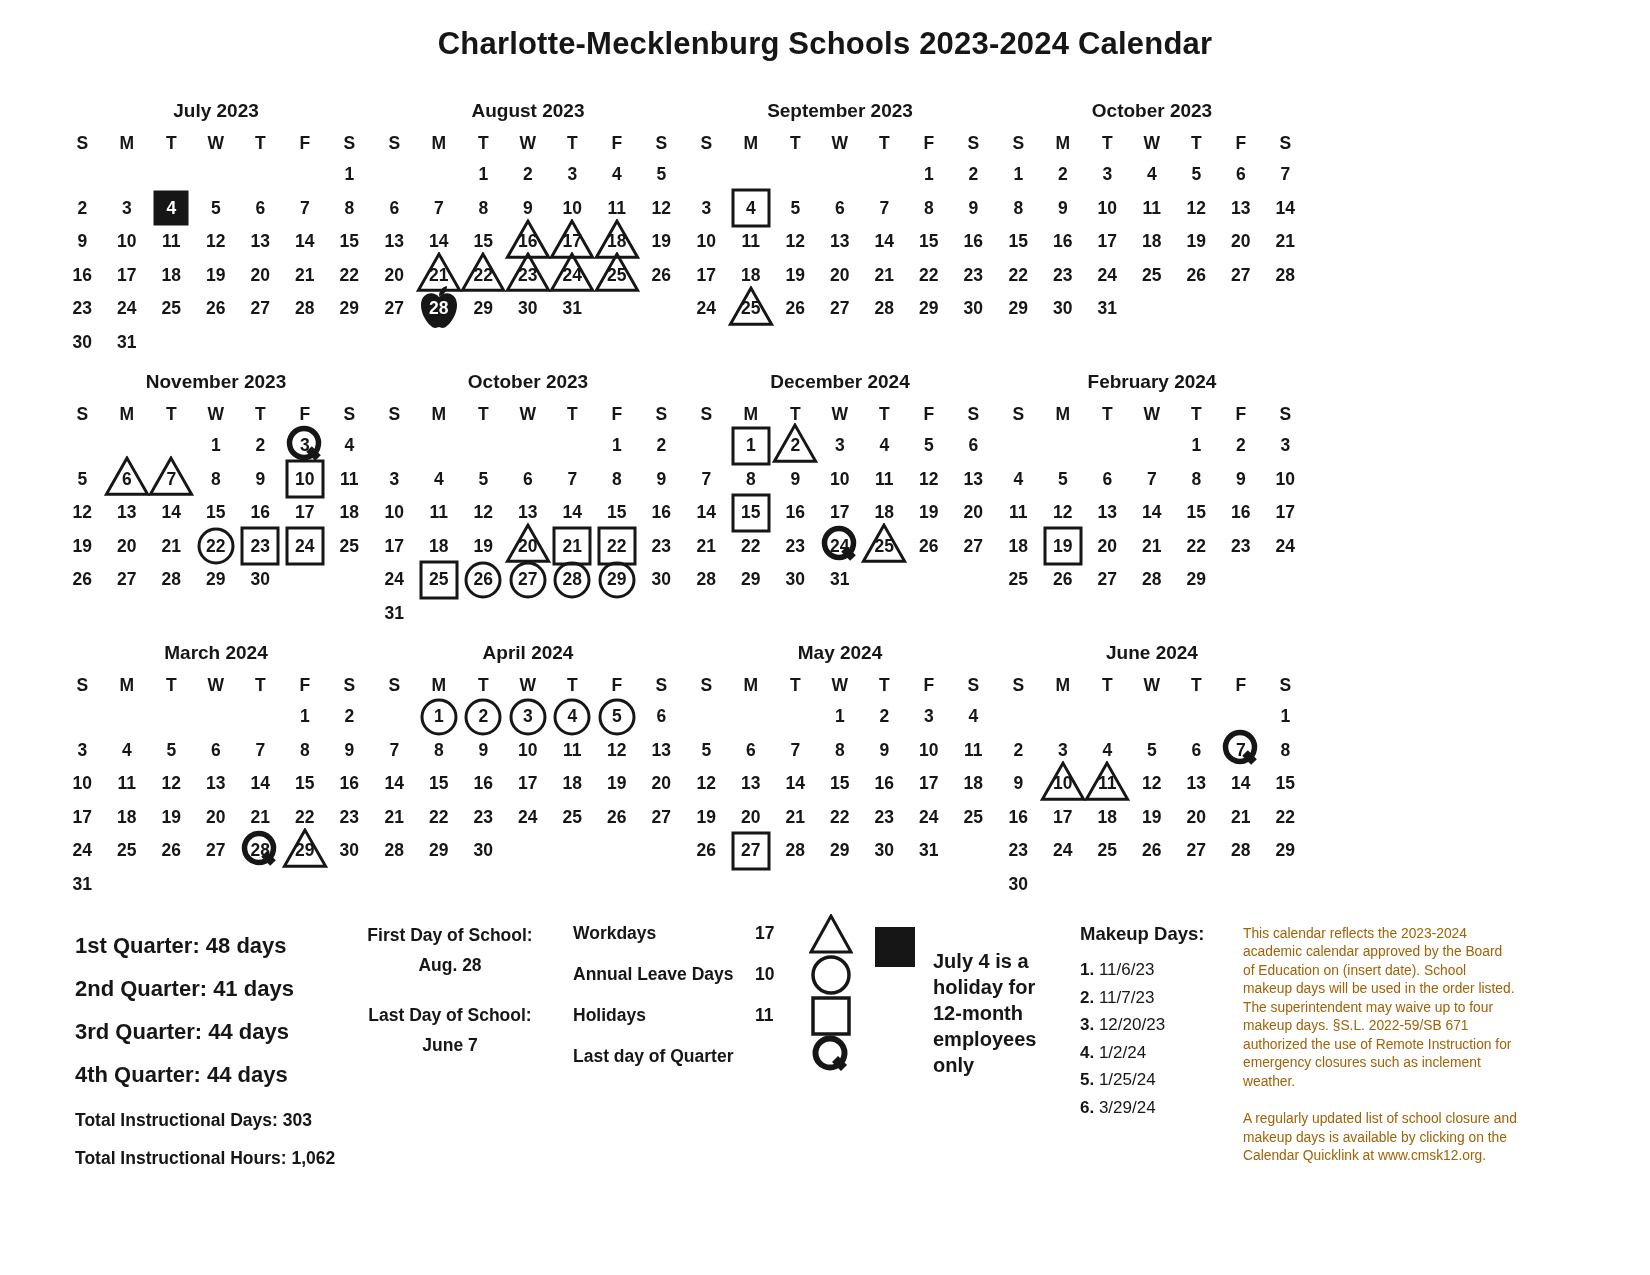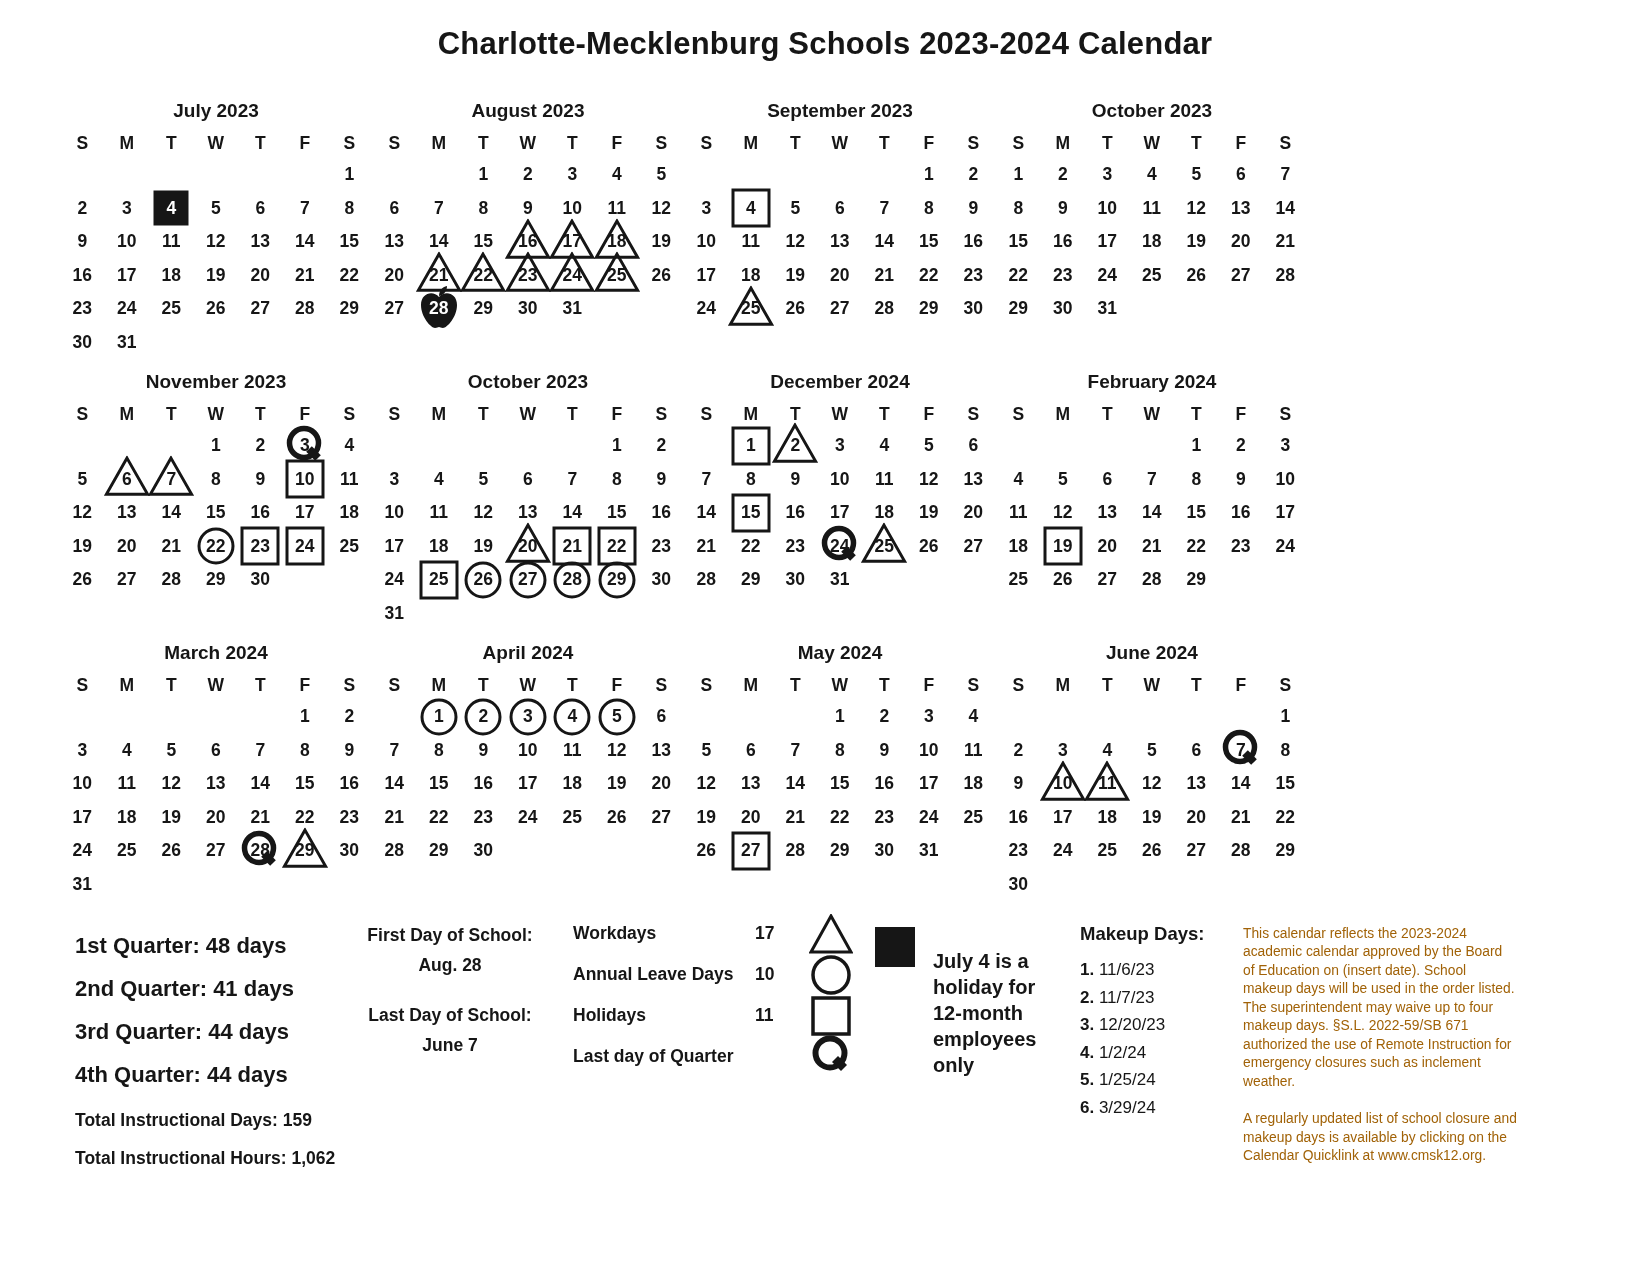--- a/index.html
+++ b/index.html
@@ -1484,21 +1484,21 @@
   </div>
 
 <div class="footer">
   <div class="quarters" id="quarters">
       <div>1st Quarter: 48 days</div>
       <div>2nd Quarter: 41 days</div>
       <div>3rd Quarter: 44 days</div>
       <div>4th Quarter: 44 days</div>
     </div>
   <div class="totals" id="totals">
-      <div>Total Instructional Days: 159</div>
+      <div>Total Instructional Days: 303</div>
       <div>Total Instructional Hours: 1,062</div>
     </div>
 
   <div class="school-days">
     <div>First Day of School:</div>
     <div class="val">Aug. 28</div>
     <div class="gap"></div>
     <div>Last Day of School:</div>
     <div class="val">June 7</div>
   </div>

